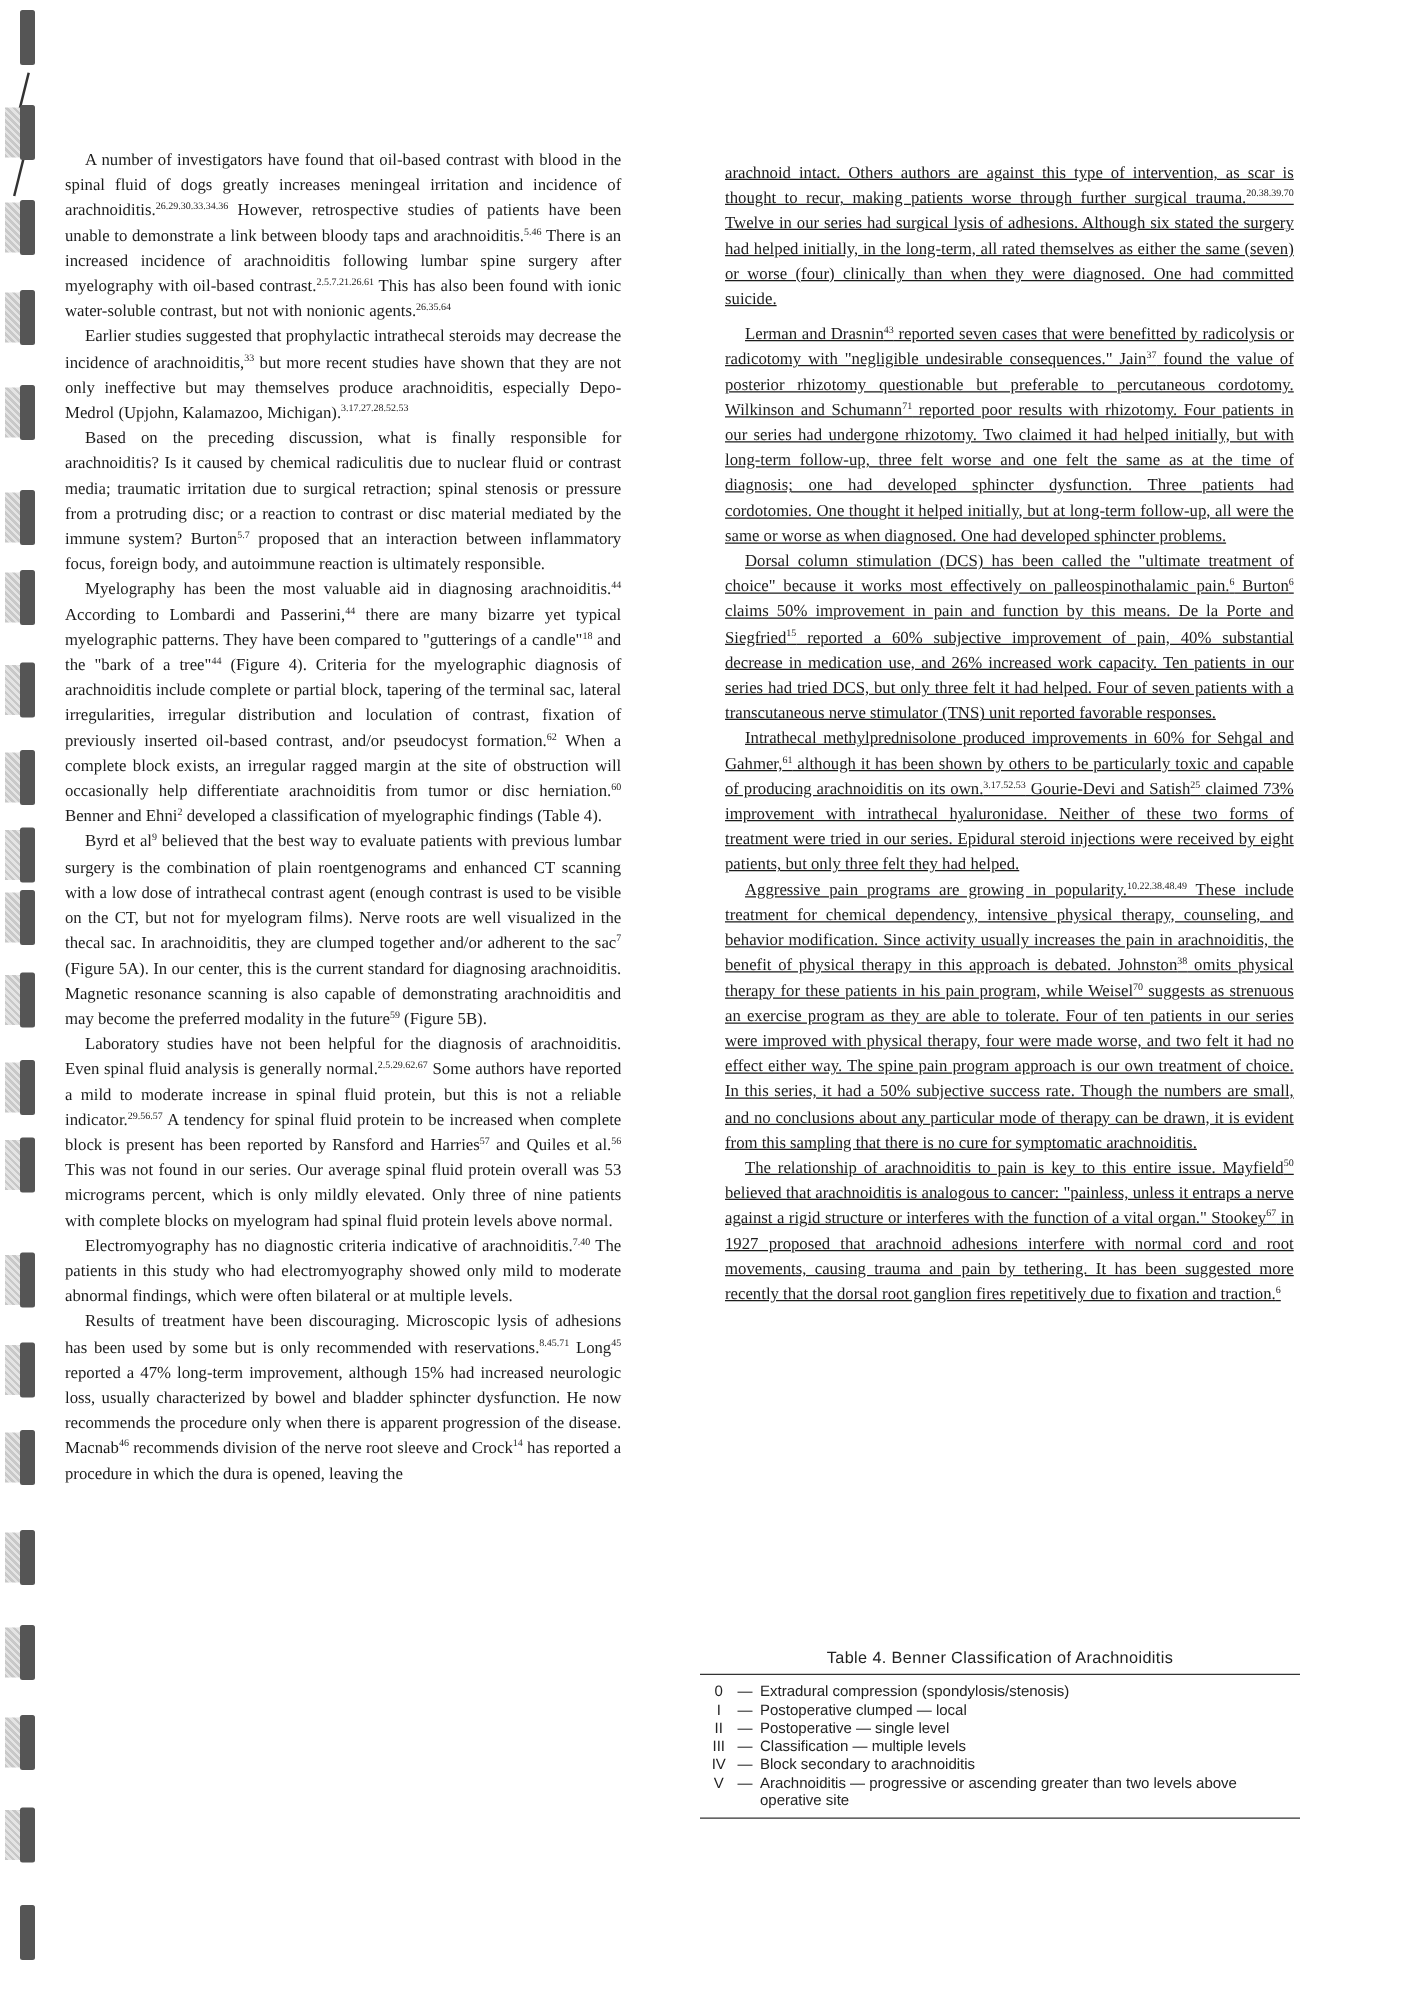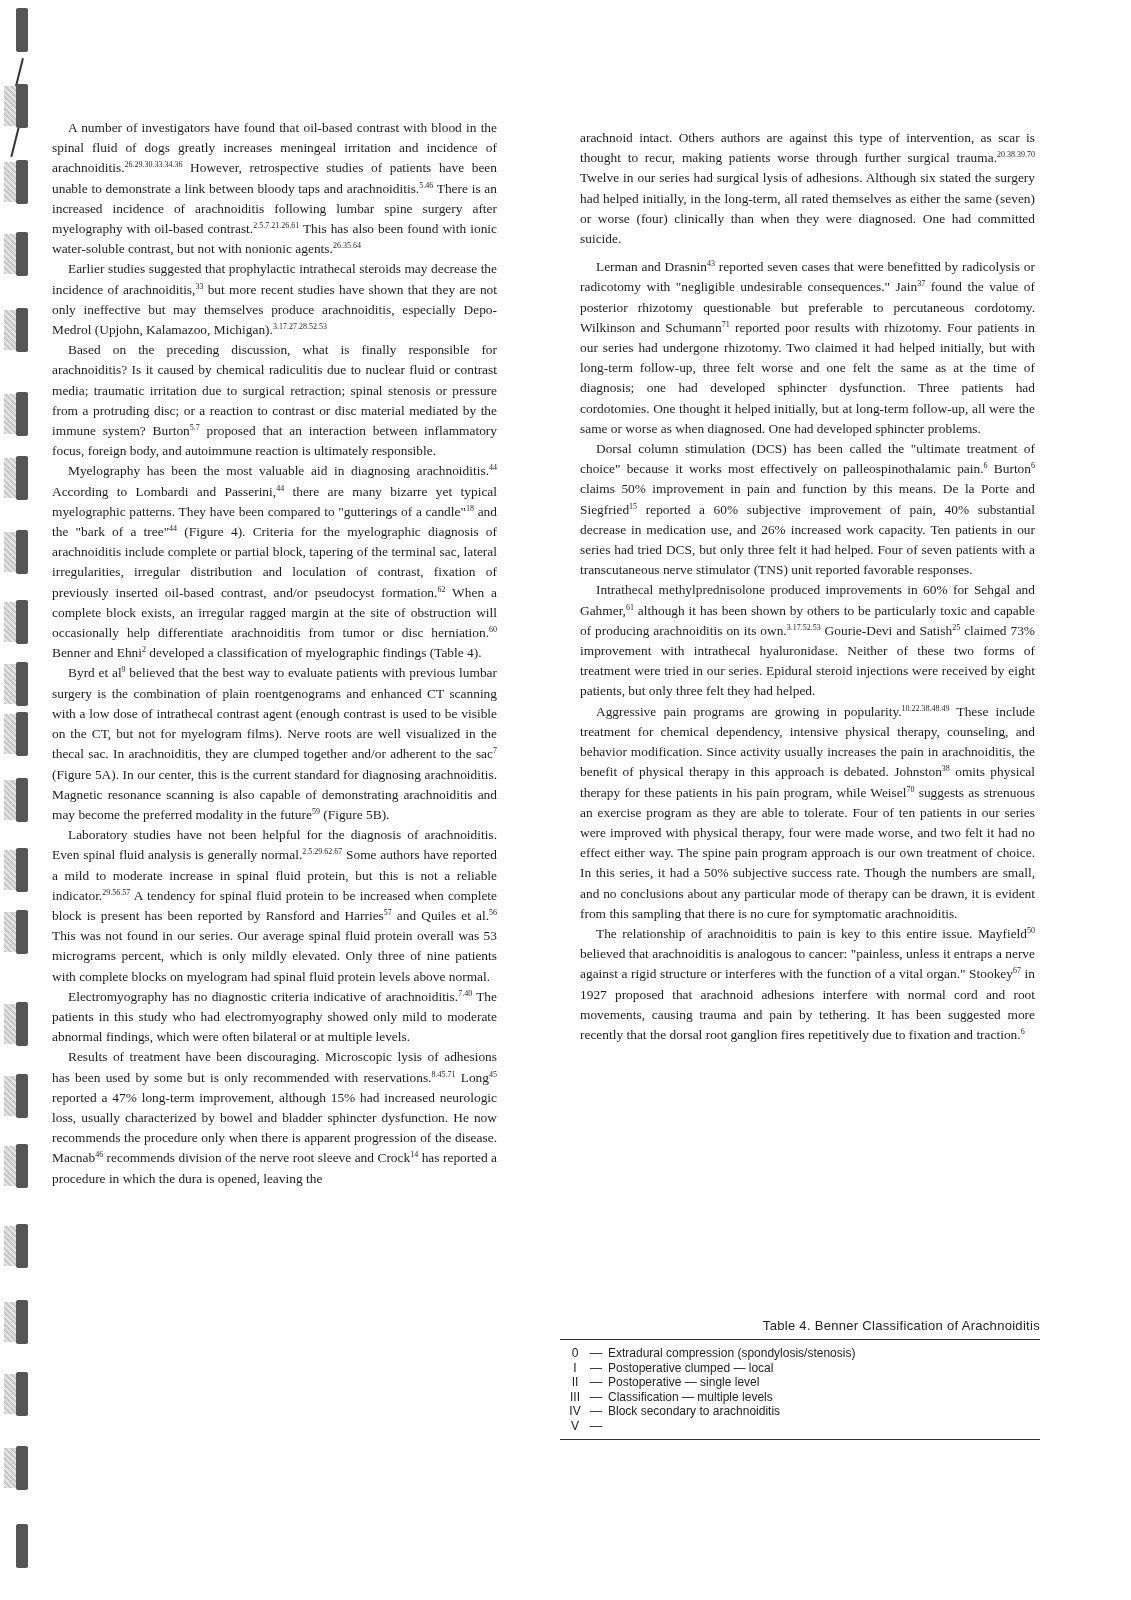--- a/index.html
+++ b/index.html
@@ -10,29 +10,29 @@
   }
   .marks { position: absolute; left: 0; top: 0; width: 34px; height: 1600px; }
   .mark { position: absolute; left: 4px; width: 28px; height: 44px; }
   .mark .light { position: absolute; left: 0; top: 2px; width: 14px; height: 40px;
     background: repeating-linear-gradient(45deg, #c8c8c8 0 2px, #e4e4e4 2px 4px); }
   .mark .dark { position: absolute; left: 12px; top: 0; width: 12px; height: 44px; background: #555; border-radius: 2px; }
   .slash { position: absolute; left: 22px; width: 2px; background: #333; transform: rotate(14deg); transform-origin: top left; }
 
   .col { position: absolute; font-size: 13.4px; line-height: 20.2px; text-align: justify; }
   .col-left { left: 52px; top: 118px; width: 445px; }
-  .col-right { left: 580px; top: 128px; width: 455px; }
+  .col-right { left: 580px; top: 128px; width: 455px; text-decoration: underline; }
   .col p { margin: 0; text-indent: 16px; }
   .col p.noindent { text-indent: 0; }
   .col p.gap { margin-top: 8px; }
   sup { font-size: 8px; line-height: 0; vertical-align: 5px; }
 
   .table4 { position: absolute; left: 560px; top: 1318px; width: 480px;
     font-family: "Liberation Sans", "DejaVu Sans", sans-serif; font-size: 12px; color: #222; }
-  .table4 .caption { text-align: right; font-size: 13px; letter-spacing: 0.3px; margin-bottom: 6px; }
+  .table4 .caption { text-align: center; font-size: 13px; letter-spacing: 0.3px; margin-bottom: 6px; }
   .table4 .rule { border-top: 1.5px solid #333; }
   .table4 .rows { padding: 6px 0 6px 0; }
   .table4 .row { display: flex; line-height: 14.5px; }
   .table4 .num { width: 30px; text-align: center; flex: none; }
   .table4 .dash { width: 18px; flex: none; }
   .table4 .desc { flex: 1; }
 </style>
 </head>
 <body>
 
@@ -172,16 +172,17 @@
         <span class="desc">Classification — multiple levels</span>
       </div>
       <div class="row">
         <span class="num">IV</span>
         <span class="dash">—</span>
         <span class="desc">Block secondary to arachnoiditis</span>
       </div>
       <div class="row">
         <span class="num">V</span>
         <span class="dash">—</span>
+        <span class="desc">Arachnoiditis — progressive or ascending greater than two levels above operative site</span>
       </div>
     </div>
   <div class="rule"></div>
 </div>
 
 </body></html>

